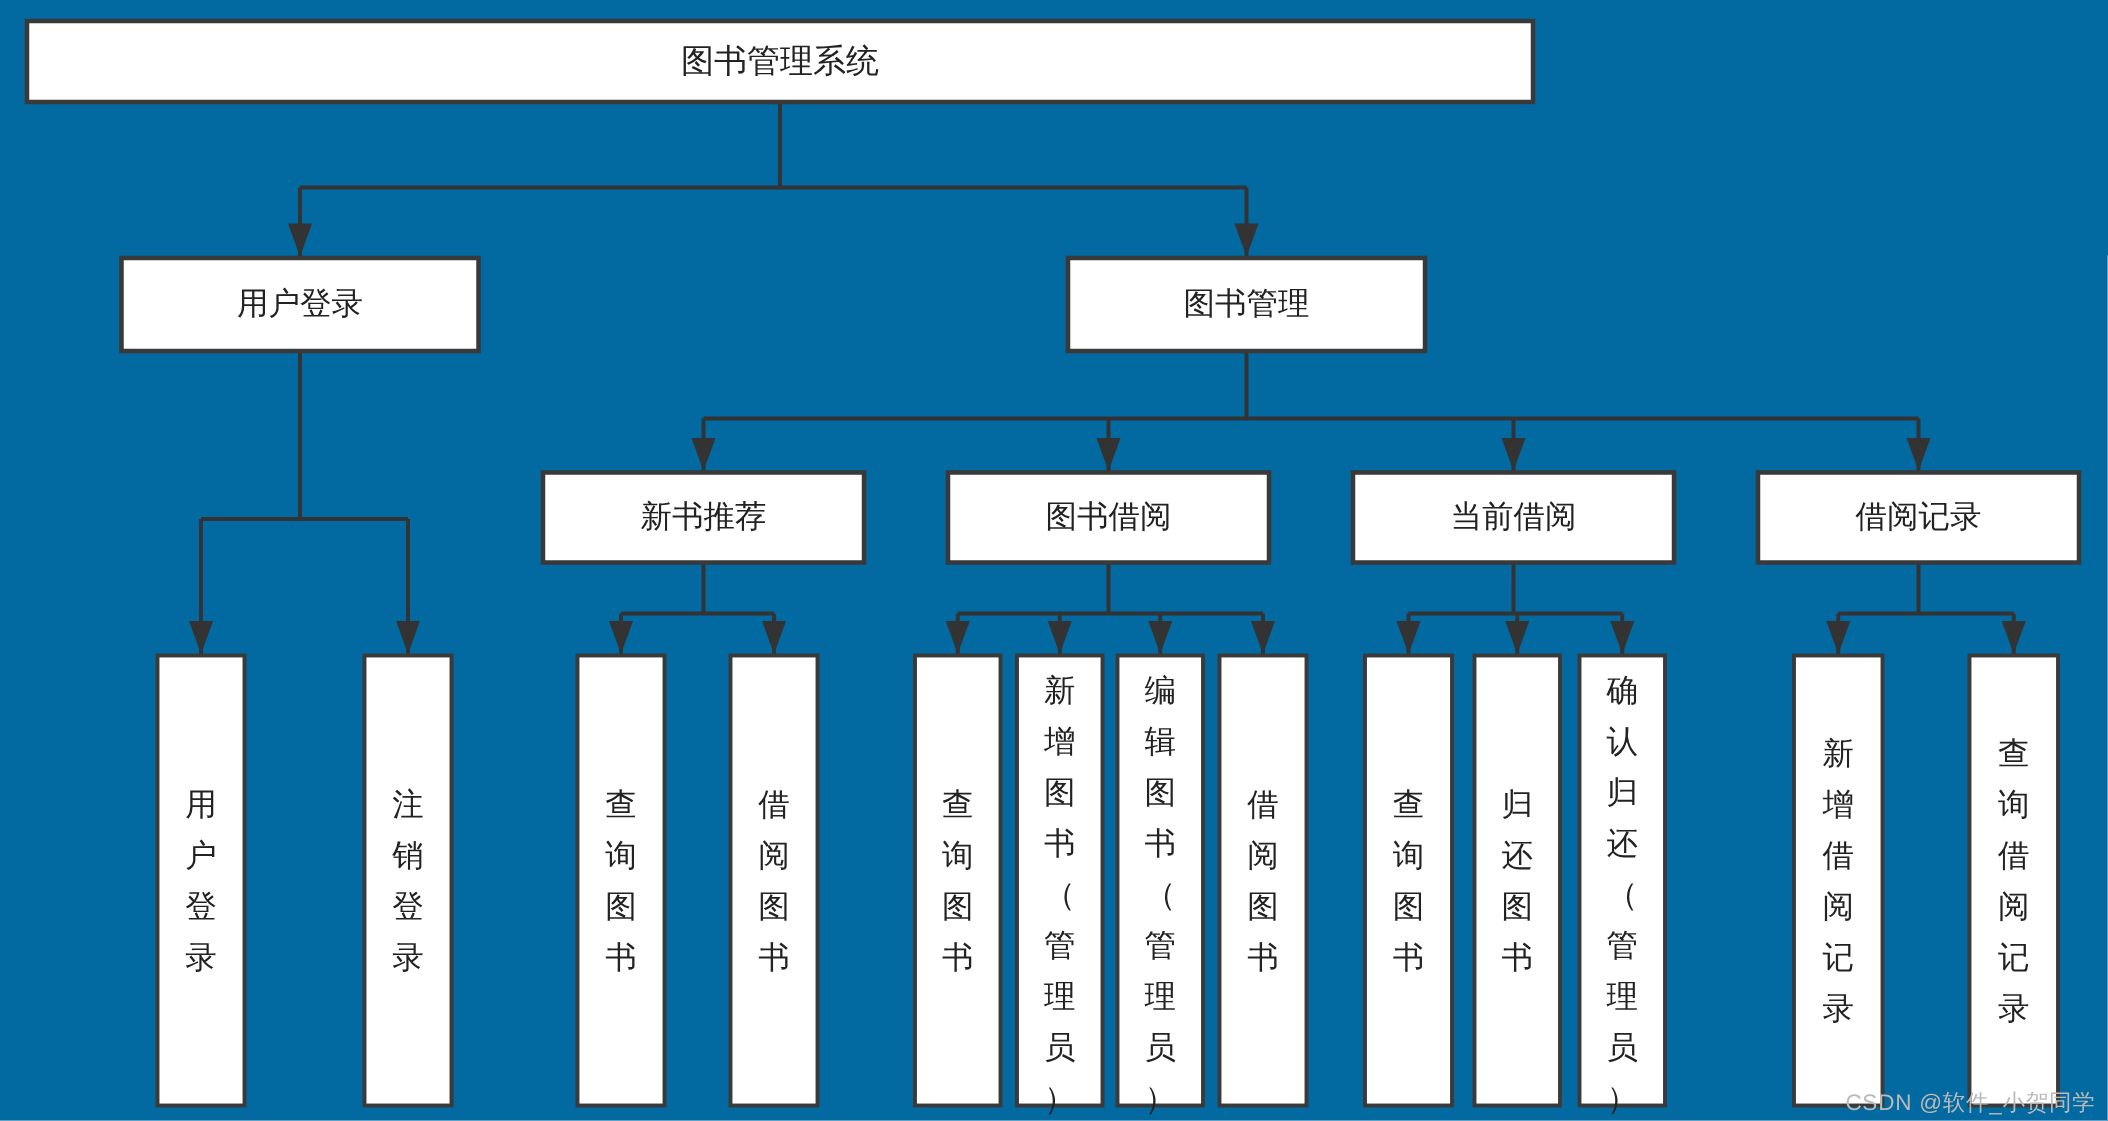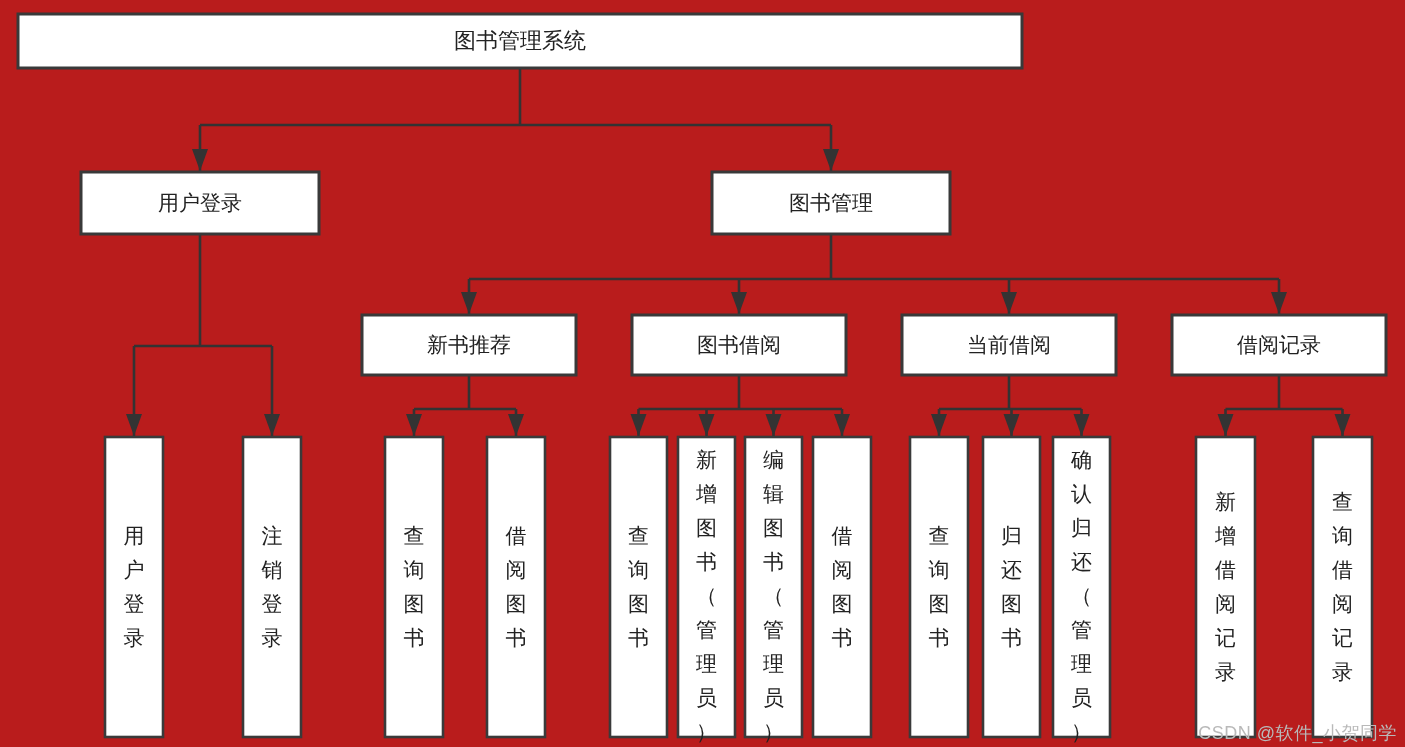--- a/index.html
+++ b/index.html
@@ -11,21 +11,21 @@
   body {
     width: 1405px;
     height: 747px;
     overflow: hidden;
     font-family: "Liberation Sans", "DejaVu Sans", sans-serif;
   }
   #diagram-root {
     position: relative;
     width: 1405px;
     height: 747px;
-    background: #b91c1c;
+    background: #0369a1;
   }
   svg.diagram-canvas {
     position: absolute;
     left: 0;
     top: 0;
     width: 1405px;
     height: 747px;
     display: block;
   }
   .node-box {
@@ -62,21 +62,21 @@
     fill: #222222;
     font-family: "Liberation Sans", "DejaVu Sans", sans-serif;
     font-size: 21px;
     text-anchor: middle;
   }
   .watermark {
     position: absolute;
     right: 8px;
     bottom: 2px;
     font-family: "Liberation Sans", "DejaVu Sans", sans-serif;
-    font-size: 18px;
+    font-size: 15px;
     color: #b9b9b9;
     letter-spacing: 0.5px;
     white-space: nowrap;
     user-select: none;
   }
 </style>
 </head>
 <body>
 
 <div id="diagram-root">

